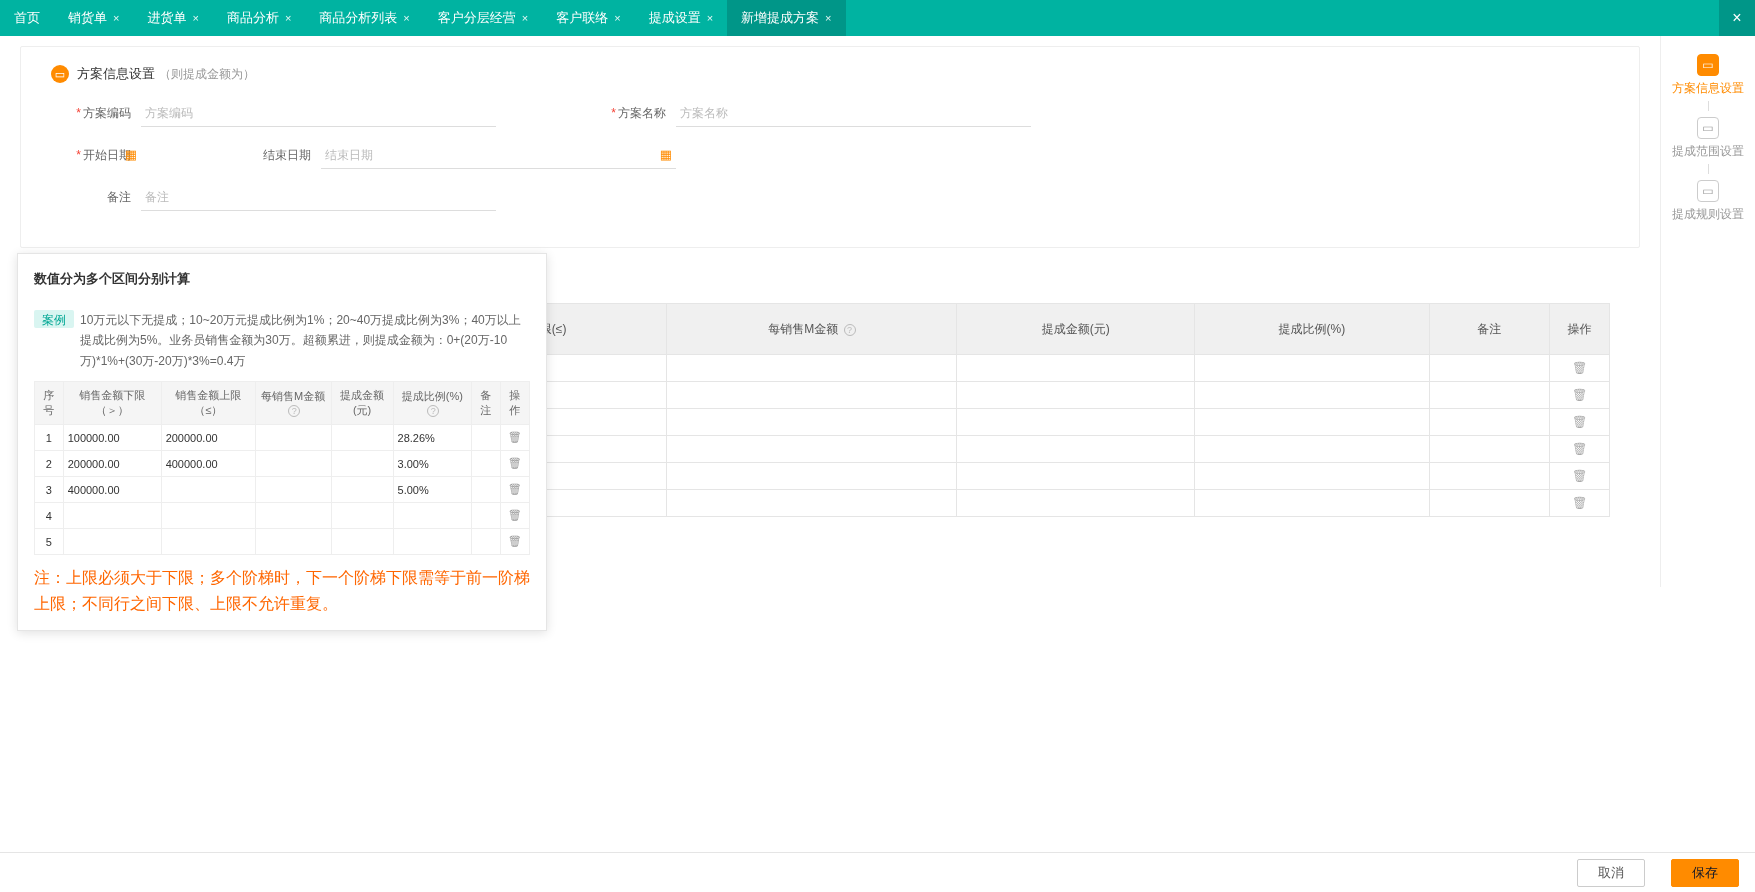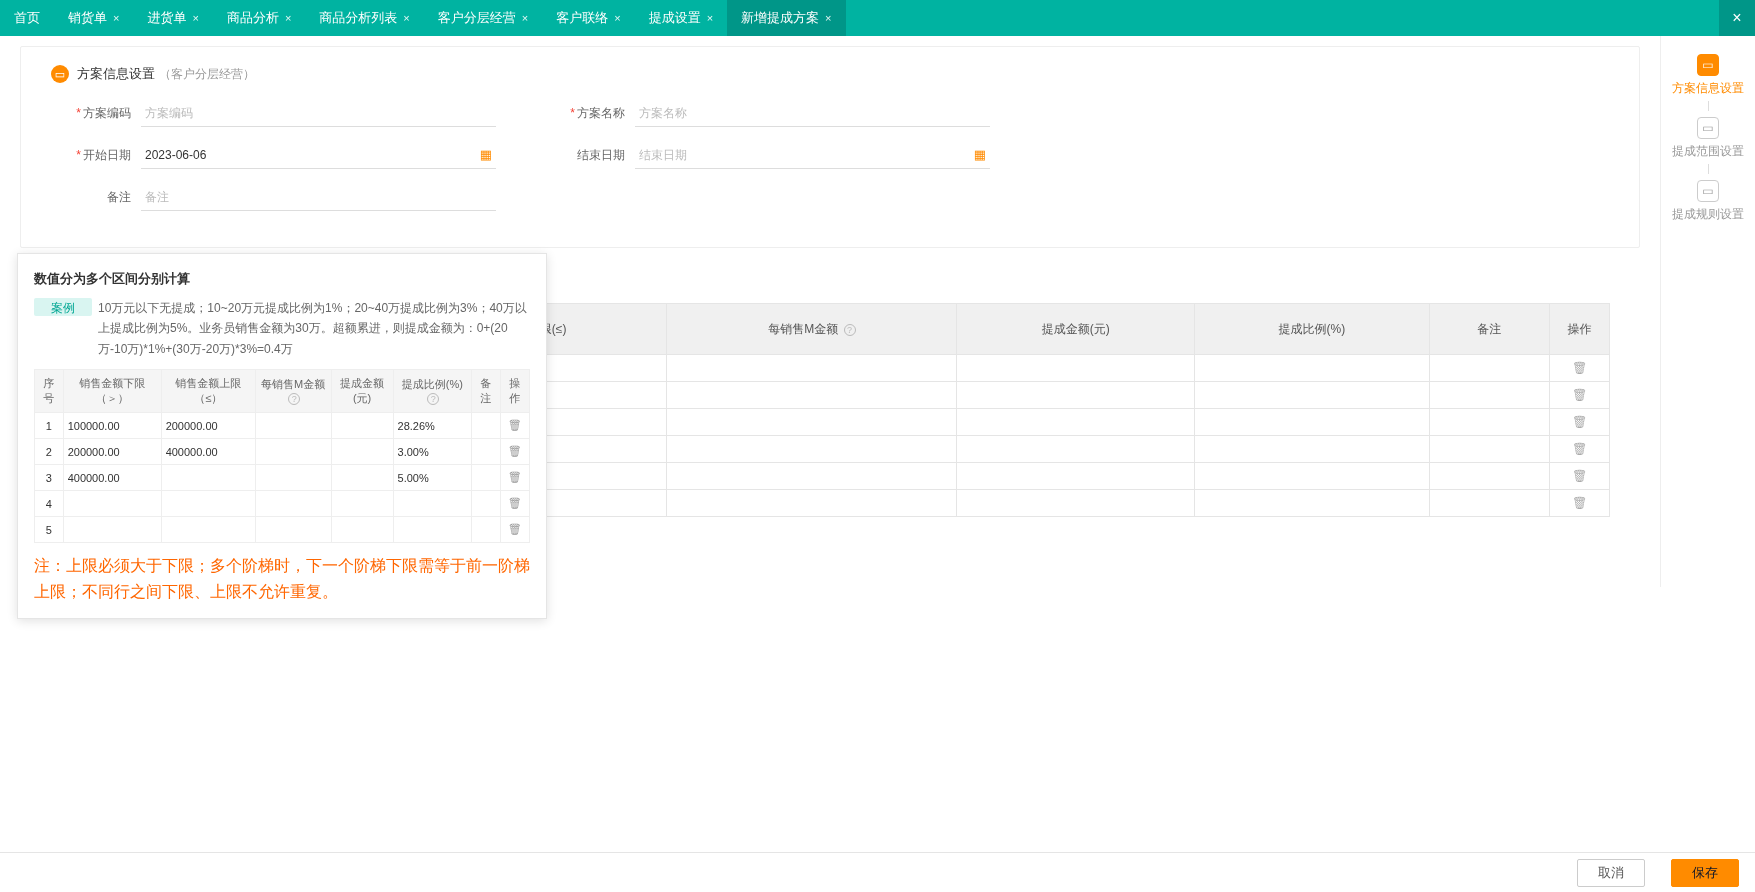--- a/index.html
+++ b/index.html
@@ -22,34 +22,34 @@
 .right-nav .step.active .step-icon { background: #ff8b00; border-color: #ff8b00; color: #fff; }
 .right-nav .connector { width: 1px; height: 10px; background: #ddd; margin: -8px auto 6px; }
 
 
 .panel { border: 1px solid #eee; border-radius: 2px; margin-bottom: 16px; padding: 18px 30px 22px; }
 .panel-header { display: flex; align-items: center; margin-bottom: 16px; }
 .panel-ico { width: 18px; height: 18px; border-radius: 50%; background: #ff8b00; color: #fff; display: flex; align-items: center; justify-content: center; font-size: 11px; margin-right: 8px; }
 .panel-title { font-size: 13px; font-weight: 500; }
 .panel-sub { font-size: 12px; color: #999; margin-left: 4px; }
 
-.form-row { display: flex; gap: 49px; margin-bottom: 14px; }
+.form-row { display: flex; gap: 90px; margin-bottom: 14px; }
 .form-item { display: flex; align-items: center; }
 .form-label { width: 80px; text-align: right; margin-right: 10px; font-size: 12px; color: #666; }
 .req { color: #f44336; margin-right: 2px; }
 .form-input { width: 355px; height: 28px; border: none; border-bottom: 1px solid #ddd; padding: 0 4px; font-size: 12px; outline: none; background: transparent; color: #333; }
 .form-input::placeholder { color: #bbb; }
 .date-wrap { position: relative; }
 .date-icon { position: absolute; right: 4px; top: 6px; color: #ff8b00; font-size: 13px; pointer-events: none; }
 
 
 .tooltip-pop { position: absolute; top: 253px; left: 17px; width: 530px; background: #fff; border: 1px solid #e5e5e5; box-shadow: 0 2px 10px rgba(0,0,0,.12); padding: 16px 16px 14px; z-index: 50; }
-.tooltip-title { font-size: 13px; font-weight: 600; margin-bottom: 10px; }
+.tooltip-title { font-size: 13px; font-weight: 600; margin-bottom: 22px; }
 .example-row { display: flex; font-size: 12px; line-height: 1.7; margin-bottom: 10px; }
-.example-tag { background: #d9f5f1; color: #00a693; padding: 0 17px; border-radius: 2px; height: 18px; margin-right: 6px; flex-shrink: 0; }
+.example-tag { background: #d9f5f1; color: #00a693; padding: 0 8px; border-radius: 2px; height: 18px; margin-right: 6px; flex-shrink: 0; }
 .example-text { color: #666; }
 .mini-table { width: 100%; border-collapse: collapse; font-size: 11px; }
 .mini-table th { background: #f5f5f5; padding: 6px 4px; border: 1px solid #eee; color: #666; font-weight: normal; text-align: center; }
 .mini-table td { border: 1px solid #eee; padding: 6px 4px; height: 26px; }
 .mini-table td.center { text-align: center; }
 .mini-table .del-ico { color: #999; cursor: pointer; }
 .tooltip-note { color: #ff6600; font-size: 16px; margin-top: 10px; line-height: 1.6; }
 .help-ico { display: inline-flex; width: 12px; height: 12px; border: 1px solid #bbb; border-radius: 50%; align-items: center; justify-content: center; font-size: 9px; color: #bbb; margin-left: 2px; }
 
 
@@ -92,36 +92,35 @@
   <div class="top-close">×</div>
 </div>
 
 <div class="page-wrap">
   <div class="content">
 
     <div class="panel">
       <div class="panel-header">
         <span class="panel-ico">▭</span>
         <span class="panel-title">方案信息设置</span>
-        <span class="panel-sub">（客户分层经营）</span>
+        <span class="panel-sub">（则提成金额为）</span>
       </div>
       <div class="form-row">
         <div class="form-item">
           <span class="form-label"><span class="req">*</span><span>方案编码</span></span>
           <input class="form-input" placeholder="方案编码" style="">
         </div>
         <div class="form-item">
           <span class="form-label"><span class="req">*</span><span>方案名称</span></span>
           <input class="form-input" placeholder="方案名称" style="">
         </div>
       </div>
       <div class="form-row">
         <div class="form-item date-wrap">
           <span class="form-label"><span class="req">*</span><span>开始日期</span></span>
-          <input class="form-input" value="2023-06-06" style="">
           <span class="date-icon">▦</span>
         </div>
         <div class="form-item date-wrap">
           <span class="form-label"><span>结束日期</span></span>
           <input class="form-input" placeholder="结束日期" style="">
           <span class="date-icon">▦</span>
         </div>
       </div>
       <div class="form-row">
         <div class="form-item">

